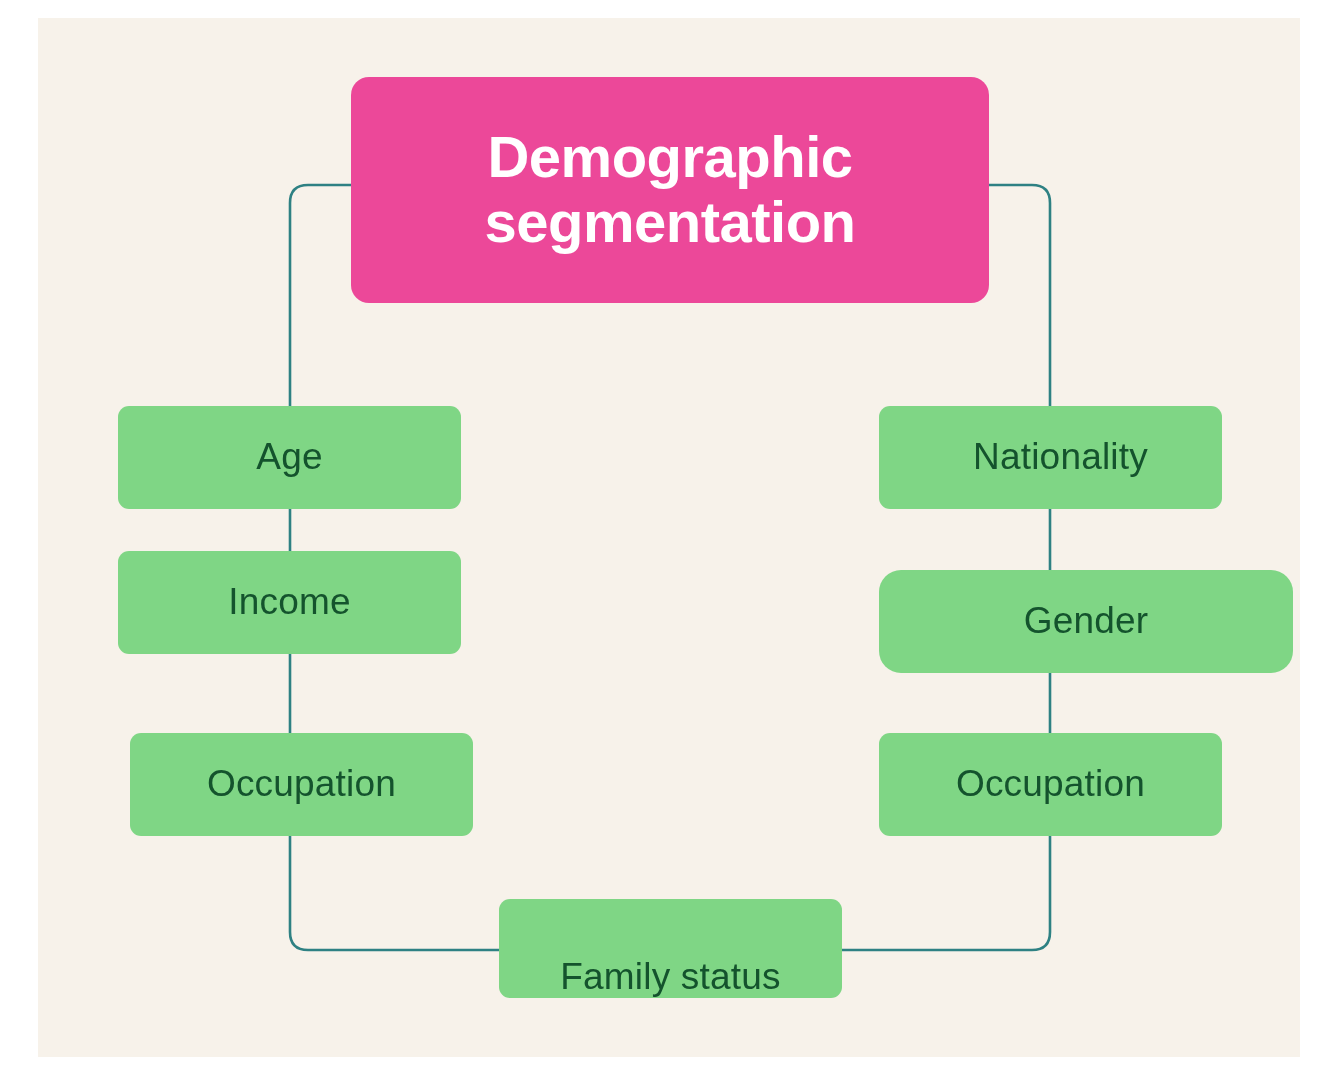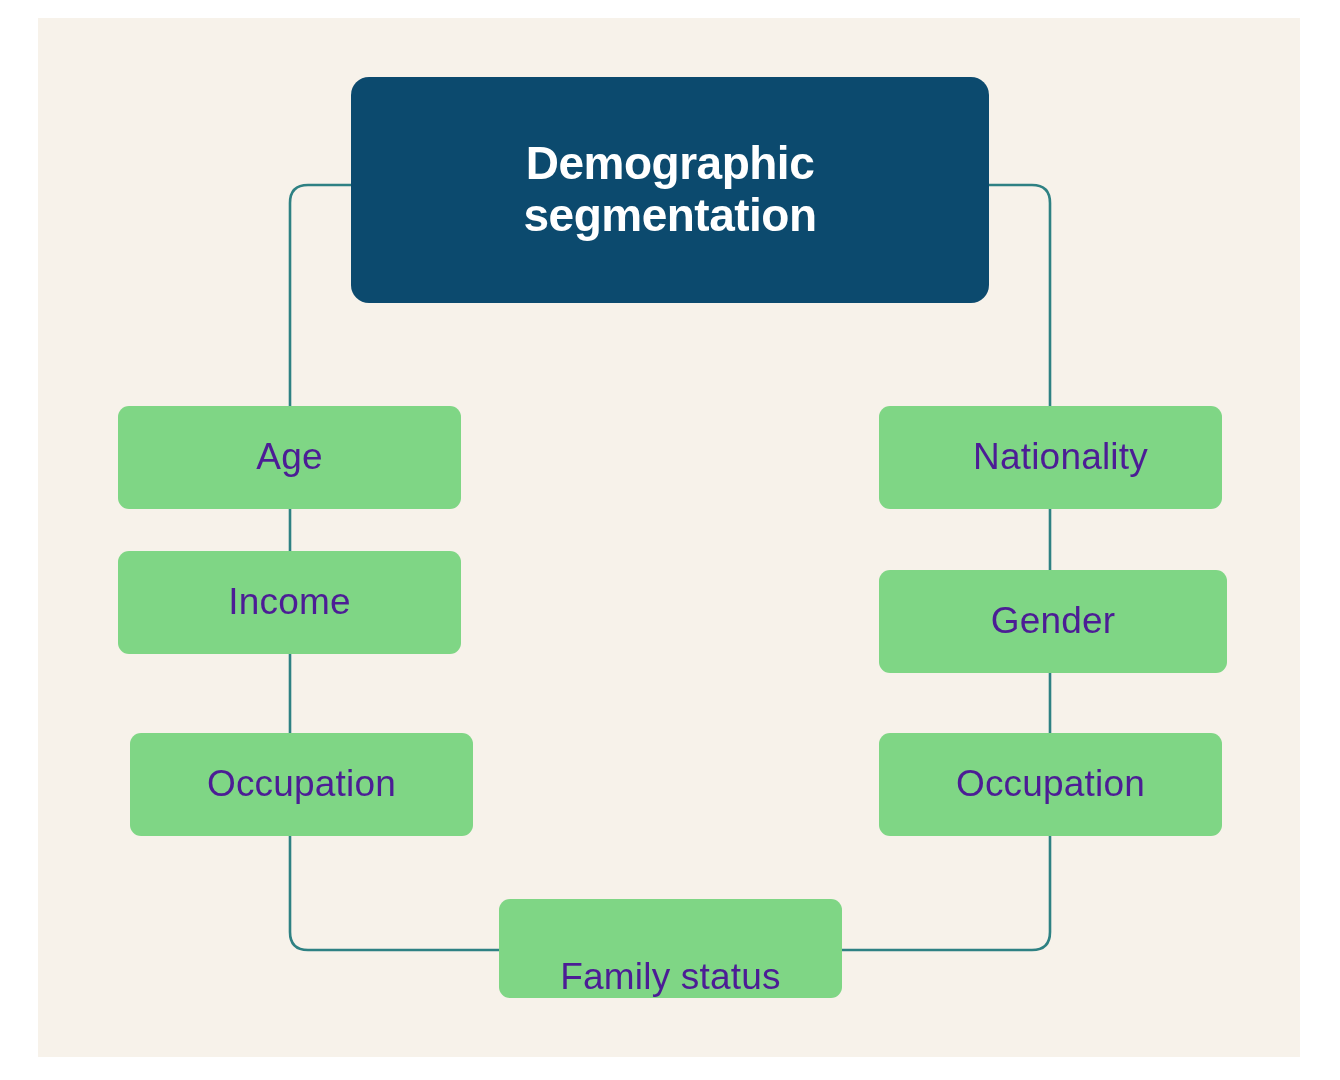--- a/index.html
+++ b/index.html
@@ -45,51 +45,51 @@
     box-sizing: border-box;
     display: flex;
     align-items: center;
     justify-content: center;
     text-align: center;
   }
 
   .node-green {
     background: #7fd685;
     border-radius: 11px;
-    color: #4c1d95;
+    color: #14532d;
     font-size: 37px;
     font-weight: 400;
     letter-spacing: 0.2px;
     line-height: 1.1;
   }
 
   .node-root {
-    background: #0c4a6e;
+    background: #ec4899;
     border-radius: 18px;
     color: #ffffff;
-    font-size: 46px;
+    font-size: 58px;
     font-weight: 700;
     line-height: 1.12;
     letter-spacing: -0.5px;
     padding: 0 26px;
   }
 
   .node-root .root-label {
     display: block;
   }
 
   
   #node-root      { left: 351px; top: 77px;  width: 638px; height: 226px; }
 
   #node-age        { left: 118px; top: 406px; width: 343px; height: 103px; }
   #node-income     { left: 118px; top: 551px; width: 343px; height: 103px; text-align: center; }
   #node-occupation { left: 130px; top: 733px; width: 343px; height: 103px; }
 
   #node-nationality{ left: 879px; top: 406px; width: 343px; height: 103px; padding-left: 20px; }
-  #node-gender     { left: 879px; top: 570px; width: 348px; height: 103px; }
+  #node-gender     { left: 879px; top: 570px; width: 414px; height: 103px; border-radius: 22px; }
   #node-education  { left: 879px; top: 733px; width: 343px; height: 103px; }
 
   #node-family     { left: 499px; top: 899px; width: 343px; height: 99px; align-items: flex-end; }
 </style>
 </head>
 <body>
 
 <div id="diagram-root">
 
   <div id="canvas"></div>

